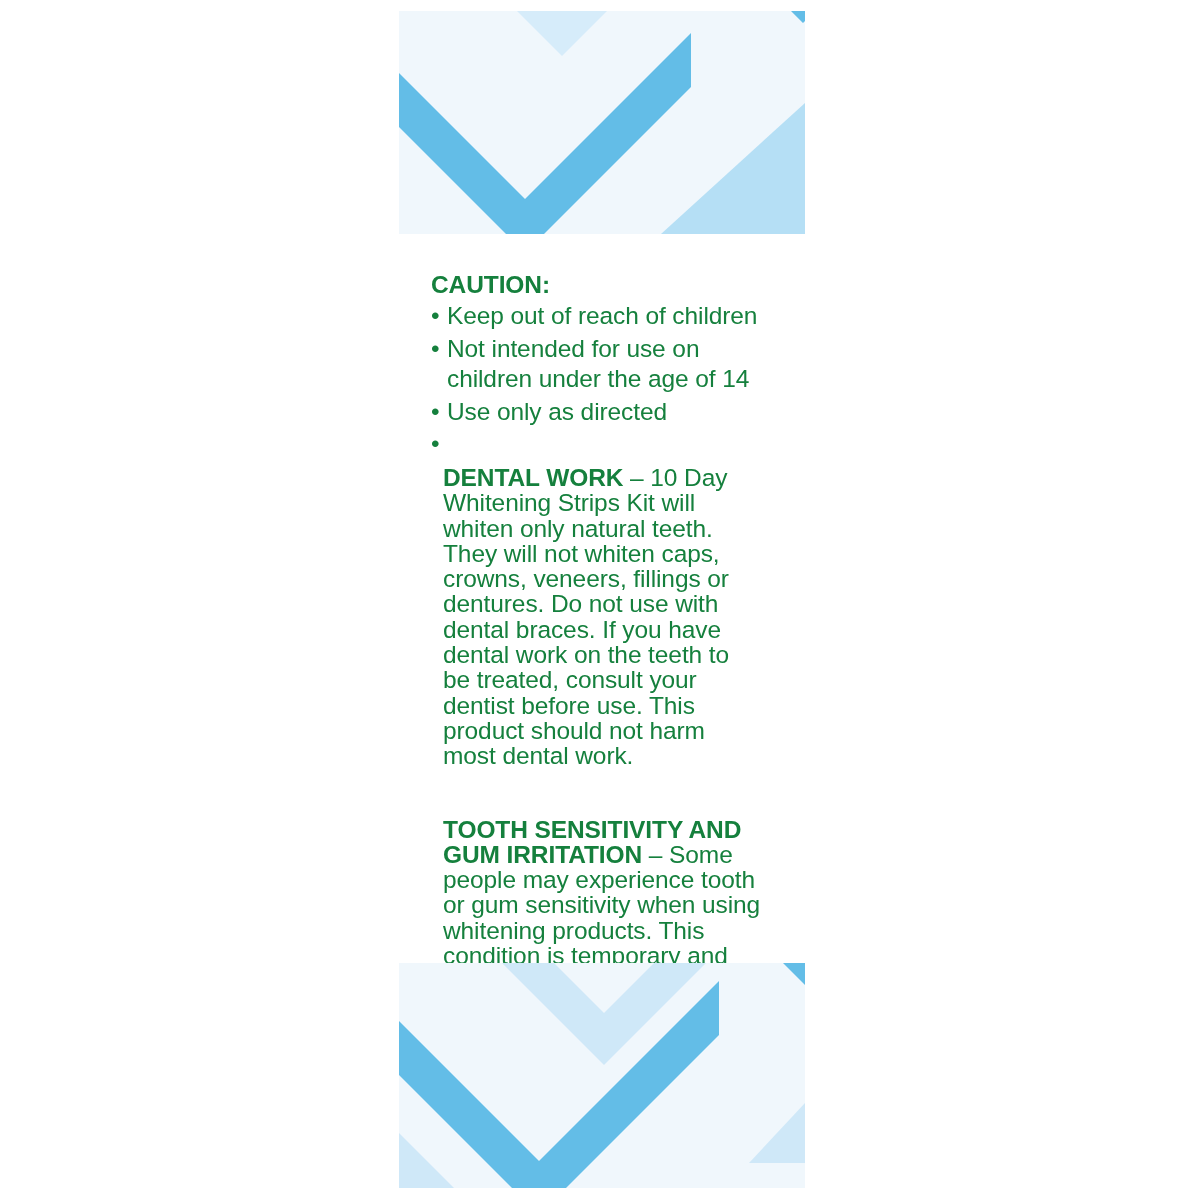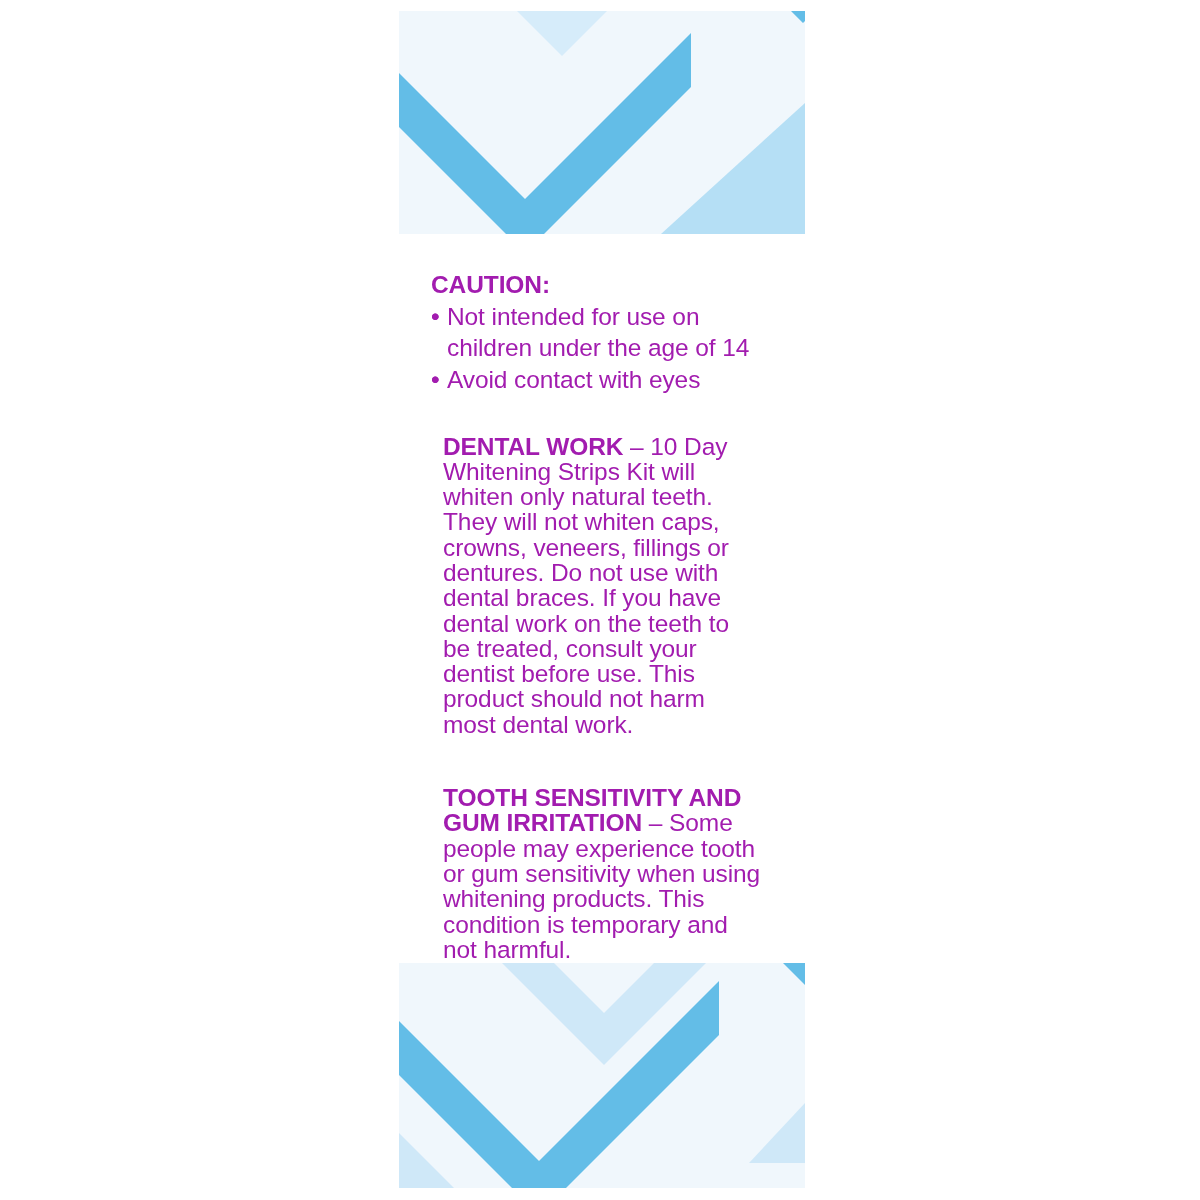--- a/index.html
+++ b/index.html
@@ -77,21 +77,21 @@
     width: 406px;
     height: 729px;
     background: #ffffff;
   }
 
   #copy-block {
     position: absolute;
     left: 32px;
     top: 36px;
     width: 342px;
-    color: #a21caf;
+    color: #15803d;
     font-size: 24.5px;
     line-height: 25.8px;
     letter-spacing: -0.1px;
   }
 
   .caution-heading {
     font-weight: bold;
     font-size: 24.5px;
     line-height: 30px;
     margin: 0 0 1px 0;
@@ -150,31 +150,32 @@
   </div>
 
   <div id="text-area">
     <div id="copy-block">
 
       <div class="caution-heading">CAUTION:</div>
 
       <ul class="caution-list">
         <li>
           <span class="bullet-mark">•</span>
+          <span>Keep out of reach of children</span>
         </li>
         <li>
           <span class="bullet-mark">•</span>
           <span>Not intended for use on children under the age of 14</span>
         </li>
         <li>
           <span class="bullet-mark">•</span>
-        </li>
-        <li>
-          <span class="bullet-mark">•</span>
-          <span>Avoid contact with eyes</span>
+          <span>Use only as directed</span>
+        </li>
+        <li>
+          <span class="bullet-mark">•</span>
         </li>
       </ul>
 
       <div class="para-spacer"></div>
 
       <p class="body-paragraph">
         <span class="lead-term">DENTAL WORK</span><span> – 10 Day Whitening Strips Kit will whiten only natural teeth. They will not whiten caps, crowns, veneers, fillings or dentures. Do not use with dental braces. If you have dental work on the teeth to be treated, consult your dentist before use. This product should not harm most dental work.</span>
       </p>
 
       <div class="para-spacer"></div>

